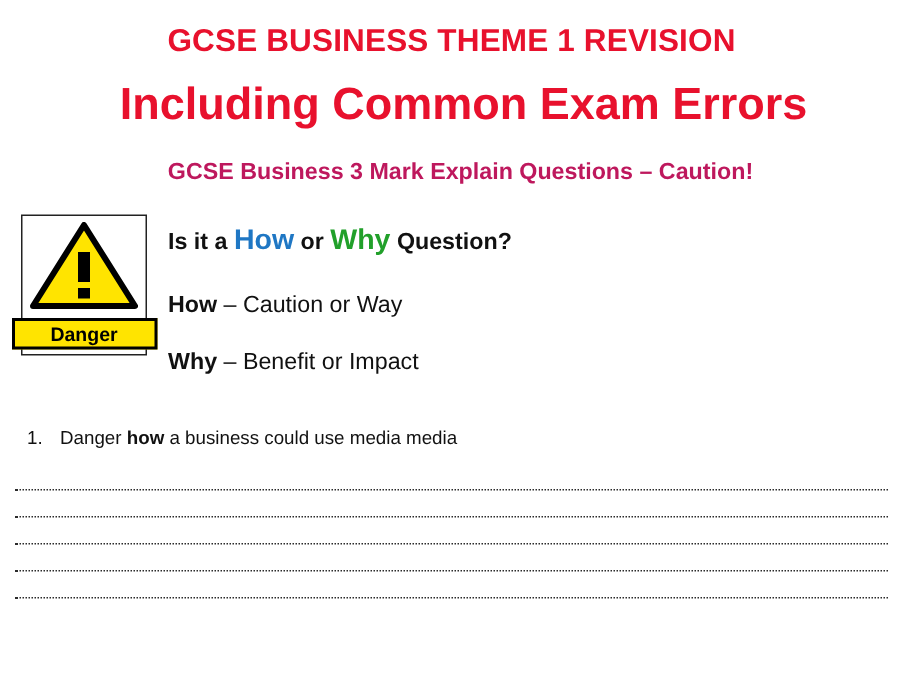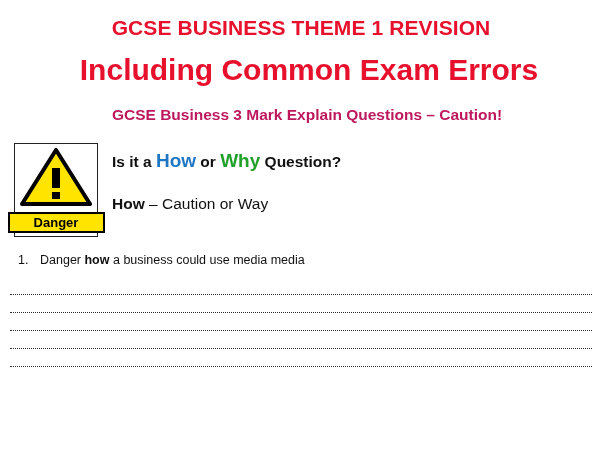--- a/index.html
+++ b/index.html
@@ -150,20 +150,23 @@
       <div class="danger-label">Danger</div>
     </div>
 
     <div class="qa-col">
       <div class="qa-line first">
         <span class="b">Is it a </span><span class="how">How</span><span class="b"> or </span><span class="why">Why</span><span class="b"> Question?</span>
       </div>
       <div class="qa-line">
         <span class="b">How</span><span> – Caution or Way</span>
       </div>
+      <div class="qa-line">
+        <span class="b">Why</span><span> – Benefit or Impact</span>
+      </div>
     </div>
 
   </div>
 
   <div class="question-row">
     <span class="q-num">1.</span>
     <span><span>Danger </span><span class="b">how</span><span> a business could use media media</span></span>
   </div>
 
   <div class="dotted-lines">

